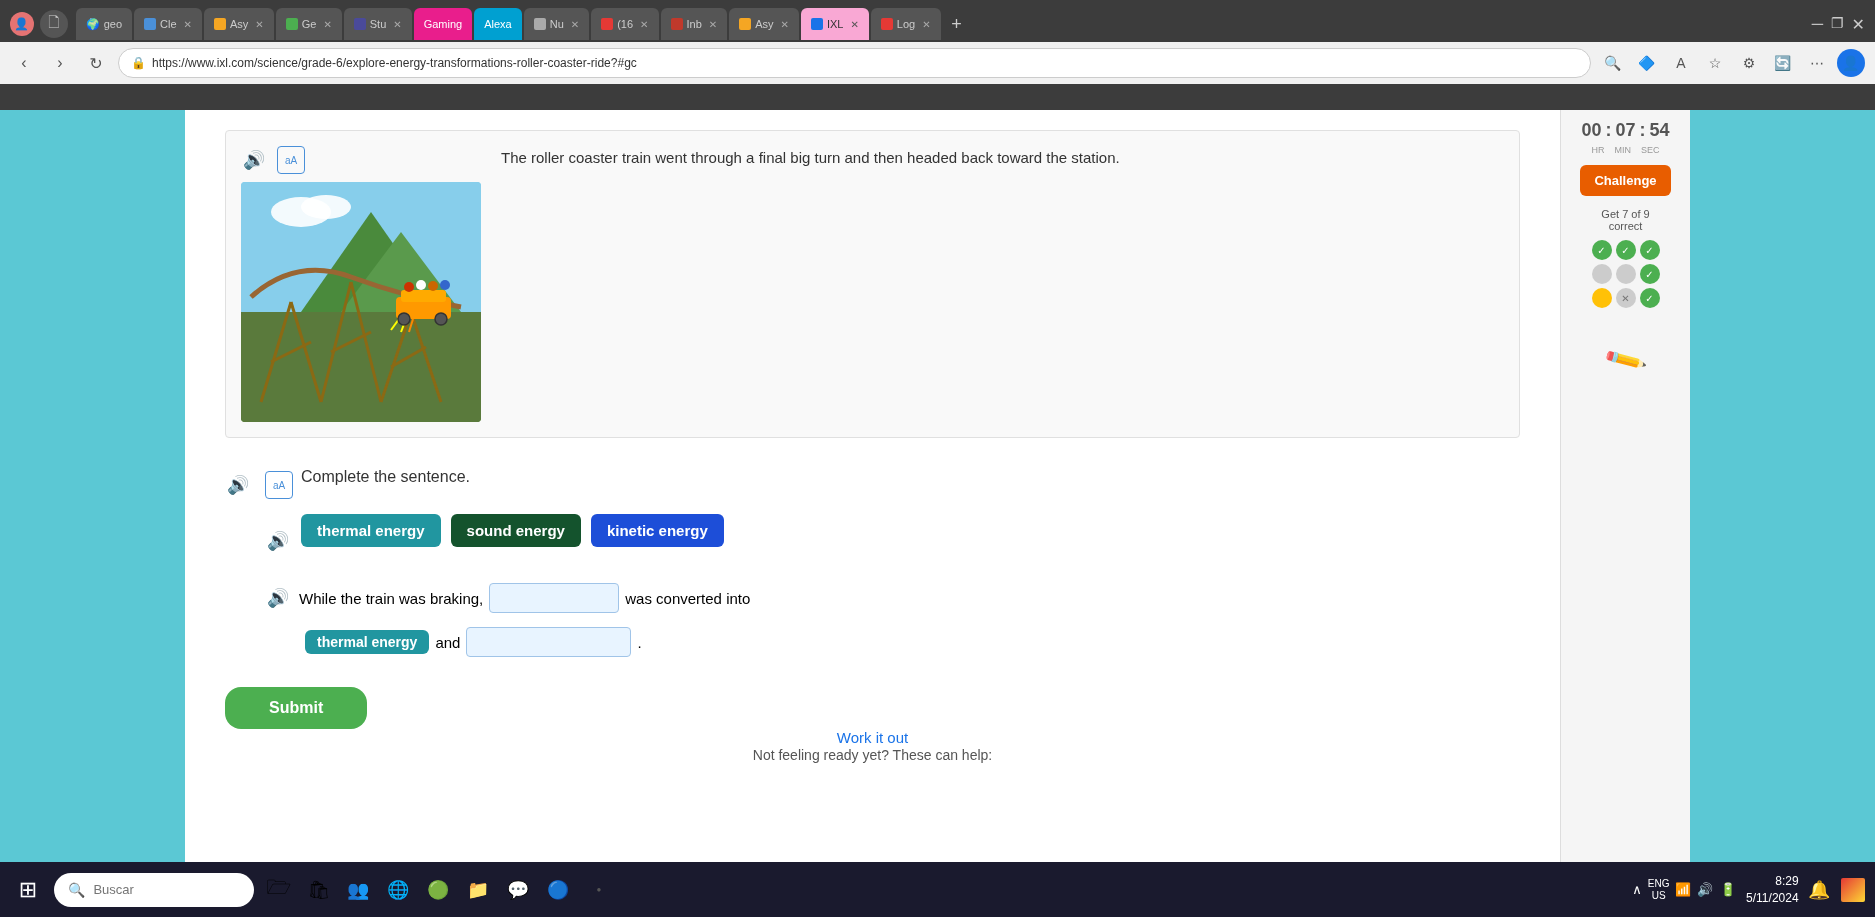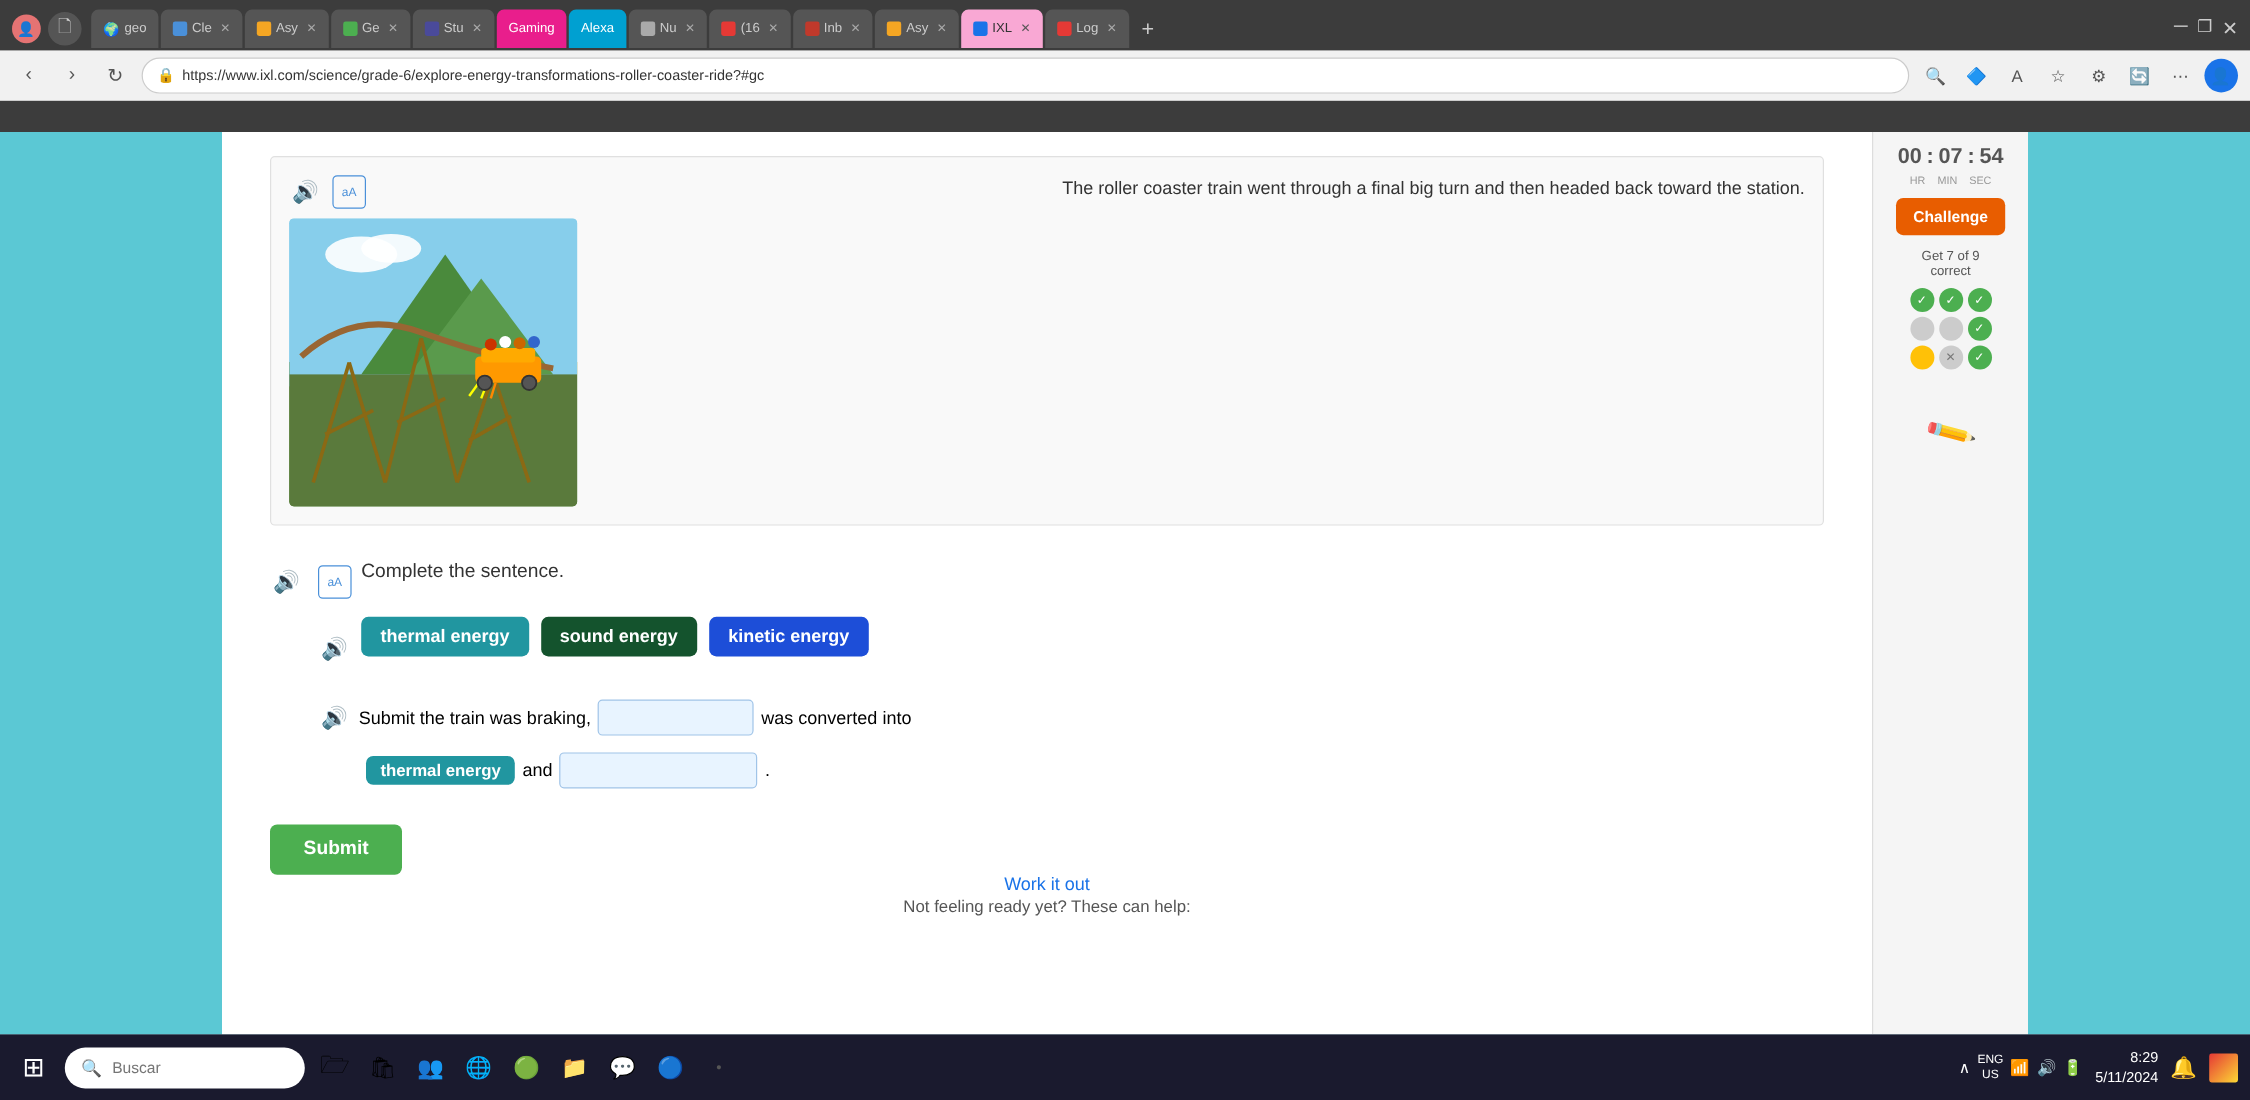--- a/index.html
+++ b/index.html
@@ -237,21 +237,20 @@
     
     .passage-text {
       flex: 1;
       font-size: 15px;
       line-height: 1.6;
       color: #333;
     }
 
     .passage-text p {
       margin-bottom: 12px;
-      text-align: right;
     }
 
     .audio-icon {
       display: inline-flex;
       align-items: center;
       justify-content: center;
       width: 28px; height: 28px;
       color: #4a90d9;
       font-size: 18px;
       cursor: pointer;
@@ -332,22 +331,22 @@
       border-radius: 6px;
       font-size: 14px;
       font-weight: bold;
       vertical-align: middle;
     }
 
     .submit-btn {
       background: #4caf50;
       color: #fff;
       border: none;
-      border-radius: 6px;
-      padding: 12px 28px;
+      border-radius: 16px;
+      padding: 12px 44px;
       font-size: 16px;
       font-weight: bold;
       cursor: pointer;
       margin-top: 10px;
     }
 
     .work-it-out {
       text-align: center;
     }
 
@@ -653,21 +652,21 @@
       <div class="audio-icon">🔊</div>
       <div class="word-choices">
         <button class="word-chip chip-teal">thermal energy</button>
         <button class="word-chip chip-blue1">sound energy</button>
         <button class="word-chip chip-blue2">kinetic energy</button>
       </div>
     </div>
 
     <div style="display:flex;align-items:center;gap:6px;margin-left:40px;flex-wrap:wrap;font-size:15px;margin-bottom:14px;">
       <div class="audio-icon">🔊</div>
-      <span>Submit the train was braking,</span>
+      <span>While the train was braking,</span>
       <div class="blank-box"></div>
       <span>was converted into</span>
     </div>
 
     <div style="display:flex;align-items:center;gap:6px;margin-left:80px;flex-wrap:wrap;font-size:15px;margin-bottom:20px;">
 
       <div class="chip-filled">thermal energy</div>
       <span>and</span>
       <div class="blank-box-md"></div>
       <span>.</span>

